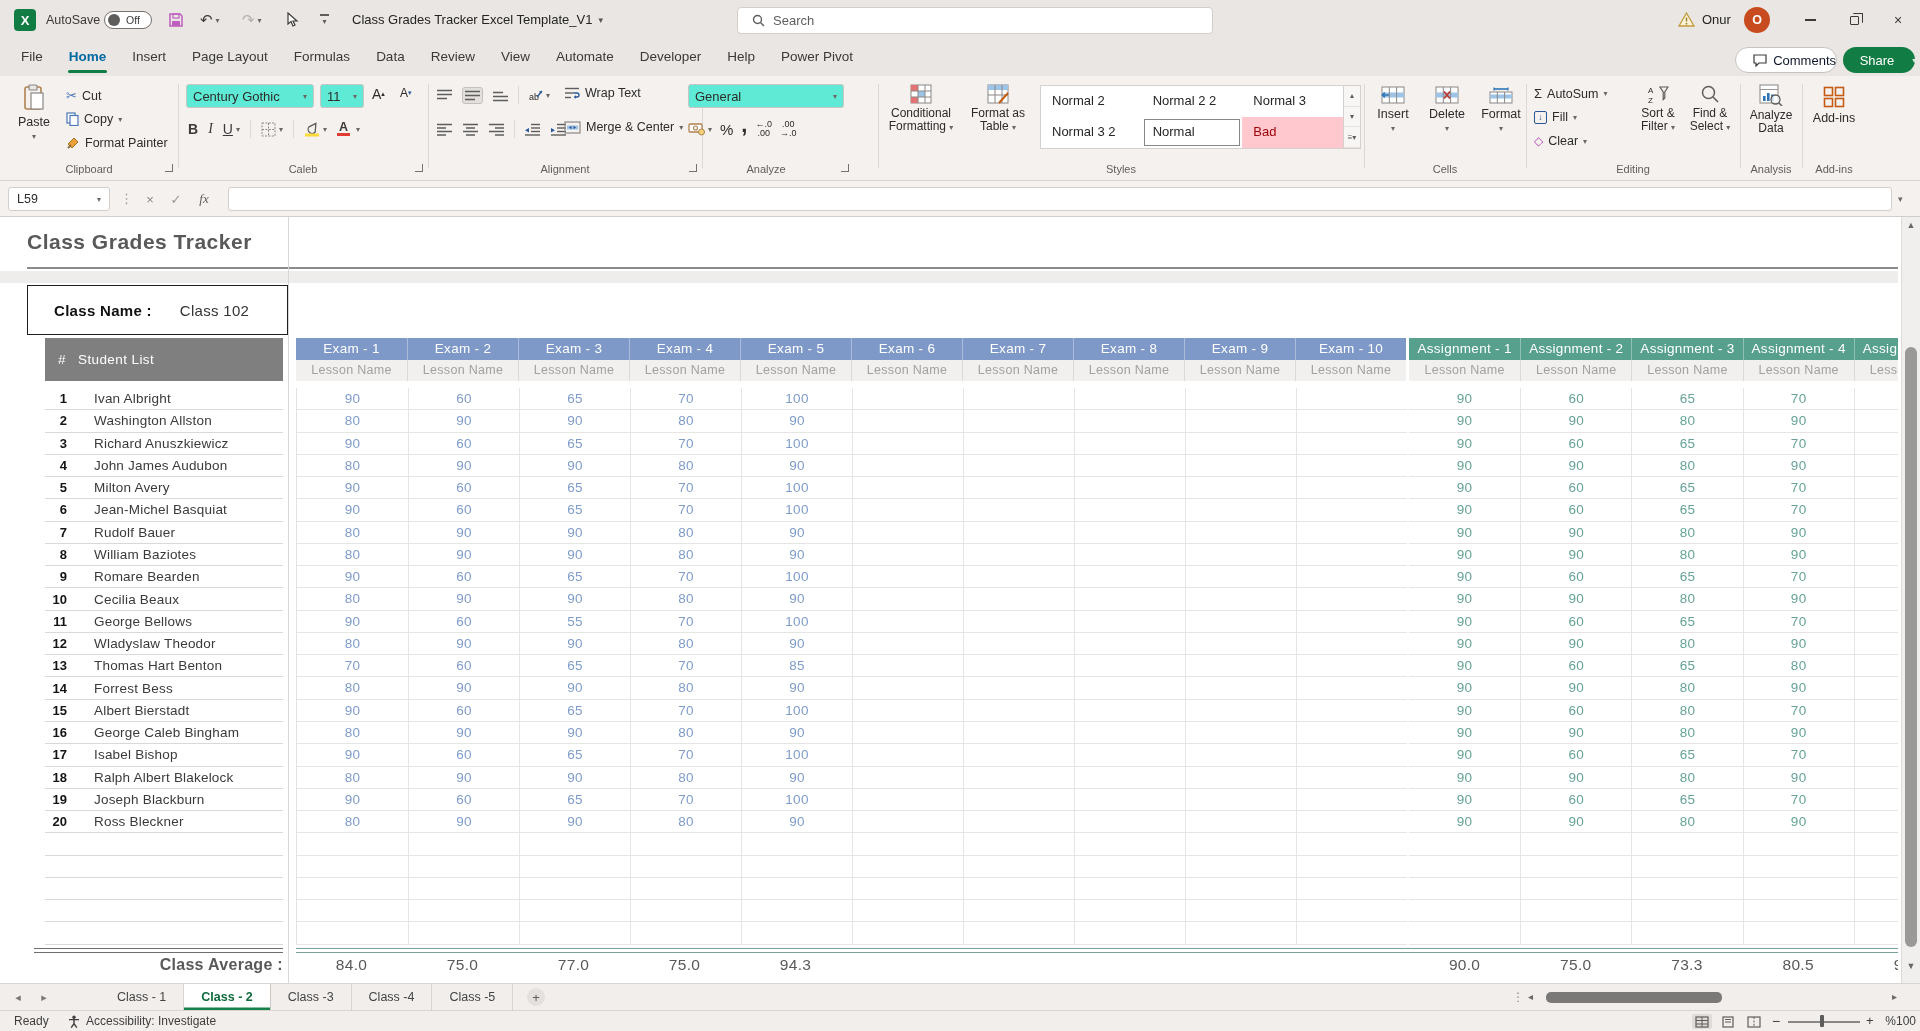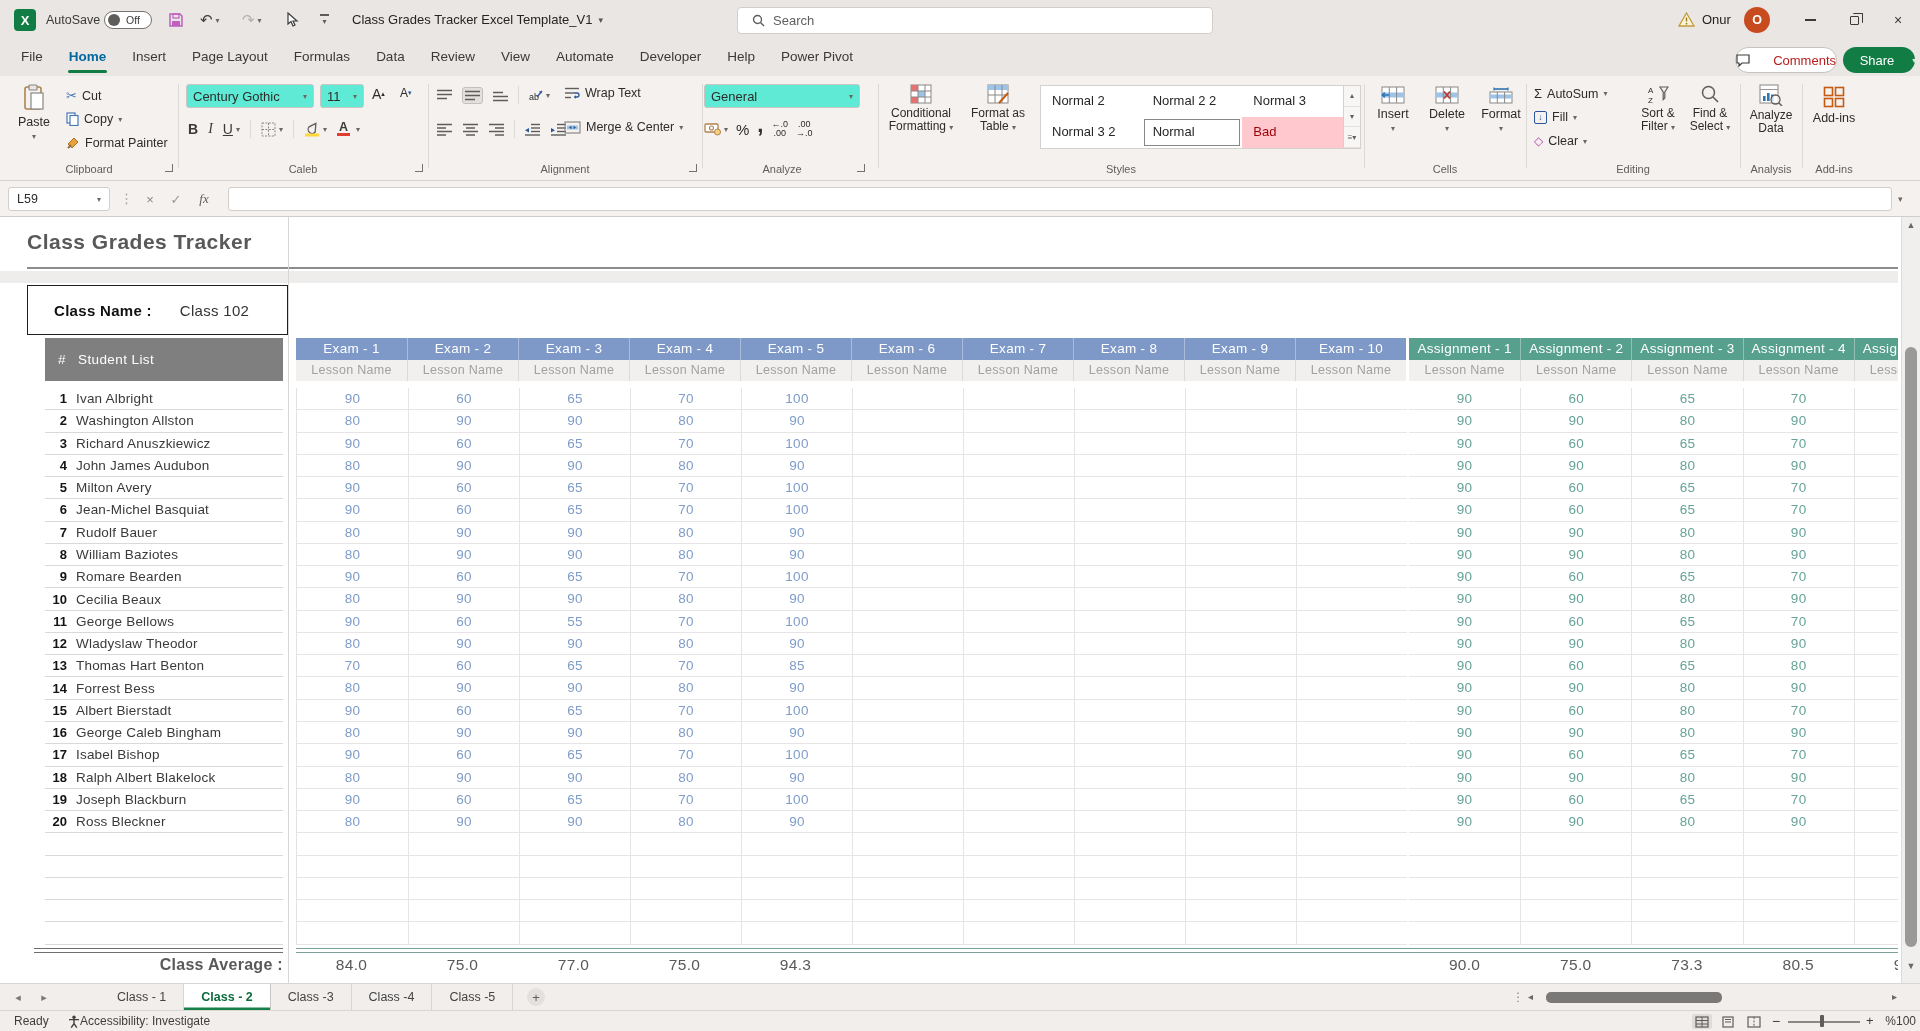--- a/index.html
+++ b/index.html
@@ -34,21 +34,21 @@
   #win-min{left:1788px}#win-max{left:1832px}#win-close{left:1876px}
   #win-min .bar{width:11px;height:1.2px;background:#3b3a39}
   .maxico{width:9px;height:9px;border:1.2px solid #3b3a39;border-radius:1px;position:relative}
   .maxico::before{content:'';position:absolute;top:-4px;left:2px;width:9px;height:9px;border-top:1.2px solid #3b3a39;border-right:1.2px solid #3b3a39;border-radius:1px}
 
   
   #ribbon-tabs{position:absolute;left:8px;top:40px;height:36px;display:flex}
   .rtab{padding:0 13px;line-height:34px;font-size:13.5px;color:#3b3a39;position:relative;cursor:default}
   .rtab.active{font-weight:bold;color:#0369a1}
   .rtab.active::after{content:'';position:absolute;left:12px;right:12px;bottom:3px;height:3px;border-radius:2px;background:#117c43}
-  #comments-btn{position:absolute;left:1735px;top:47px;width:102px;height:26px;border:1px solid #c6c3c0;border-radius:14px;background:#fff;display:flex;align-items:center;justify-content:space-between;gap:6px;font-size:13px;color:#b91c1c}
+  #comments-btn{position:absolute;left:1735px;top:47px;width:102px;height:26px;border:1px solid #c6c3c0;border-radius:14px;background:#fff;display:flex;align-items:center;justify-content:flex-end;gap:6px;font-size:13px;color:#0f172a}
   #share-btn{position:absolute;left:1843px;top:47px;width:72px;height:26px;border-radius:14px;background:#117c43;color:#fff;display:flex;align-items:center;justify-content:center;gap:18px;font-size:13px}
   #share-btn .cdn{font-size:8px;color:#d7ead9}
 
   
   #ribbon{position:absolute;top:76px;left:0;width:1920px;height:105px;background:#f4f1ef;border-bottom:1px solid #d5d2cf}
   .rgroup{position:absolute;top:2px;height:100px}
   .gdiv{position:absolute;top:8px;height:84px;width:1px;background:#dbd8d5}
   .grplabel{position:absolute;bottom:3px;left:0;right:0;text-align:center;font-size:11px;color:#605e5c}
   .dlg{position:absolute;right:5px;bottom:6px;width:8px;height:8px;border-right:1.3px solid #75726f;border-bottom:1.3px solid #75726f}
   .rlabel{font-size:12.5px;color:#2d2c2b}
@@ -93,21 +93,21 @@
   #assign-header-row{position:absolute;left:1409px;top:121px;width:489px;height:22px;background:#57a08d;display:grid;grid-template-columns:repeat(5,111.2px);overflow:hidden}
   .hcell{color:#fff;font-size:13.5px;text-align:center;line-height:22px;border-left:1px solid rgba(255,255,255,.35);letter-spacing:.3px;white-space:nowrap}
   .hcell.first{border-left:none}
   #exam-lesson-row{position:absolute;left:296px;top:143px;width:1110px;height:21px;background:#f1f0ee;display:grid;grid-template-columns:repeat(10,111px)}
   #assign-lesson-row{position:absolute;left:1409px;top:143px;width:489px;height:21px;background:#f1f0ee;display:grid;grid-template-columns:repeat(5,111.2px);overflow:hidden}
   .lcell{color:#a2a1a0;font-size:12.5px;text-align:center;line-height:21px;border-left:1px solid #dcdad8;letter-spacing:.3px;white-space:nowrap}
   .lcell.first{border-left:none}
   #name-pane{position:absolute;left:45px;top:171px;width:238px}
   .nrow{height:22.28px;display:flex;align-items:center;border-bottom:1px solid #dbd9d7}
   .nnum{width:22px;text-align:right;font-weight:bold;font-size:13px;color:#141414}
-  .nname{margin-left:9px;font-size:13.5px;color:#3a3a3a;letter-spacing:.2px;white-space:nowrap}
+  .nname{margin-left:27px;font-size:13.5px;color:#3a3a3a;letter-spacing:.2px;white-space:nowrap}
   #exam-values{position:absolute;left:296px;top:171px;width:1110px;display:grid;grid-template-columns:repeat(10,111px);grid-auto-rows:22.28px;border-left:1px solid #e3e2e0}
   #assign-values{position:absolute;left:1409px;top:171px;width:489px;display:grid;grid-template-columns:repeat(5,111.2px);grid-auto-rows:22.28px;overflow:hidden}
   .vcell{font-size:13.5px;color:#7f9cc9;text-align:center;line-height:22px;border-bottom:1px solid #e6e5e3;border-left:1px solid #e6e5e3;letter-spacing:.3px}
   .vcell.first{border-left:none}
   .vcell.green{color:#67a397}
   #dbl-left{position:absolute;left:34px;top:731px;width:249px;height:5px;border-top:1.5px solid #6e6e6e;border-bottom:1.5px solid #6e6e6e}
   #dbl-right{position:absolute;left:296px;top:731px;width:1602px;height:5px;border-top:1.5px solid #7aa39b;border-bottom:1.5px solid #7aa39b}
   #avg-label{position:absolute;left:45px;top:739px;width:238px;text-align:right;font-size:16px;font-weight:bold;color:#595959;letter-spacing:.3px}
   #exam-avg{position:absolute;left:296px;top:739px;width:1110px;display:grid;grid-template-columns:repeat(10,111px)}
   #assign-avg{position:absolute;left:1409px;top:739px;width:489px;display:grid;grid-template-columns:repeat(5,111.2px);overflow:hidden}
@@ -127,21 +127,21 @@
   #new-sheet{position:absolute;left:527px;top:4px;width:18px;height:18px;border-radius:50%;background:#e3e0dd;color:#5f5d5b;font-size:13px;display:flex;align-items:center;justify-content:center}
   #tab-split{position:absolute;left:1512px;top:0;line-height:26px;color:#8a8886;font-size:12px}
   #hs-left{position:absolute;left:1528px;top:0;line-height:26px;font-size:10px;color:#6a6865}
   #hscroll-track{position:absolute;left:1542px;top:8px;width:344px;height:11px}
   #hthumb{position:absolute;left:4px;top:0;width:176px;height:11px;background:#7b7977;border-radius:5px}
   #hs-right{position:absolute;left:1892px;top:0;line-height:26px;font-size:10px;color:#6a6865}
 
   
   #statusbar{position:absolute;top:1010px;left:0;width:1920px;height:21px;background:#f1eeec;border-top:1px solid #d8d5d2;font-size:12px;color:#3f3e3d}
   #sb-ready{position:absolute;left:14px;top:0;line-height:20px}
-  #sb-acc{position:absolute;left:68px;top:0;height:20px;display:flex;align-items:center;}
+  #sb-acc{position:absolute;left:68px;top:0;height:20px;display:flex;align-items:center;gap:6px}
   .viewico{position:absolute;top:3px;width:20px;height:15px;display:flex;align-items:center;justify-content:center}
   .viewico.on{background:#dedbd8;border-radius:2px}
   #sb-zoomout{position:absolute;left:1772px;top:0;line-height:20px;font-size:14px;color:#3f3e3d}
   #zoom-track{position:absolute;left:1788px;top:10px;width:72px;height:1.5px;background:#8a8886}
   #zoom-thumb{position:absolute;left:1820px;top:4px;width:4px;height:12px;background:#5f5d5b;border-radius:1px}
   #sb-zoomin{position:absolute;left:1866px;top:0;line-height:20px;font-size:13px;color:#3f3e3d}
   #sb-zoom-level{position:absolute;left:1880px;top:0;line-height:20px;width:36px;text-align:right}
 </style>
 </head>
 <body>
@@ -418,21 +418,21 @@
           <path d="M5 6.5 l2.5 -1.8 v3.6 z M12 6.5 l-2.5 -1.8 v3.6 z" fill="#2b579a"></path>
         </svg>
       <span class="rlabel">Merge &amp; Center</span>
       <span class="cdn">▾</span>
     </div>
     <span class="grplabel">Alignment</span>
     <span class="dlg"></span>
   </div>
   <div class="gdiv" style="left:702px"></div>
 
-  <div class="rgroup" style="left:694px;width:176px">
+  <div class="rgroup" style="left:678px;width:176px">
     <div class="combo" style="position:absolute;left:10px;top:6px;width:156px;height:24px">
       <span>General</span>
       <span class="cdn">▾</span>
     </div>
     <div class="rrow" style="left:10px;top:42px;gap:8px">
       <span class="glyphbtn">
           <svg width="18" height="14" viewBox="0 0 18 14">
             <rect x="1" y="2" width="13" height="8" rx="1" fill="#fff" stroke="#b08350" stroke-width="1.3"></rect>
             <circle cx="7.5" cy="6" r="2" fill="none" stroke="#b08350" stroke-width="1.1"></circle>
             <circle cx="13.5" cy="10" r="3" fill="#f3d27a" stroke="#b08350" stroke-width="1"></circle>

